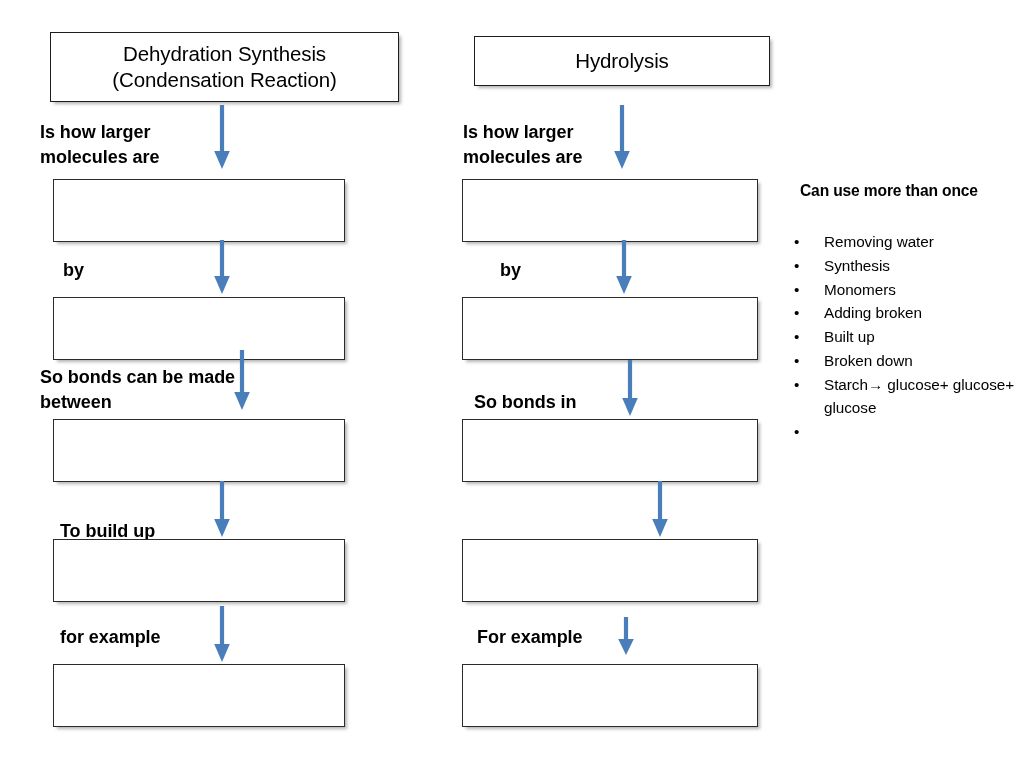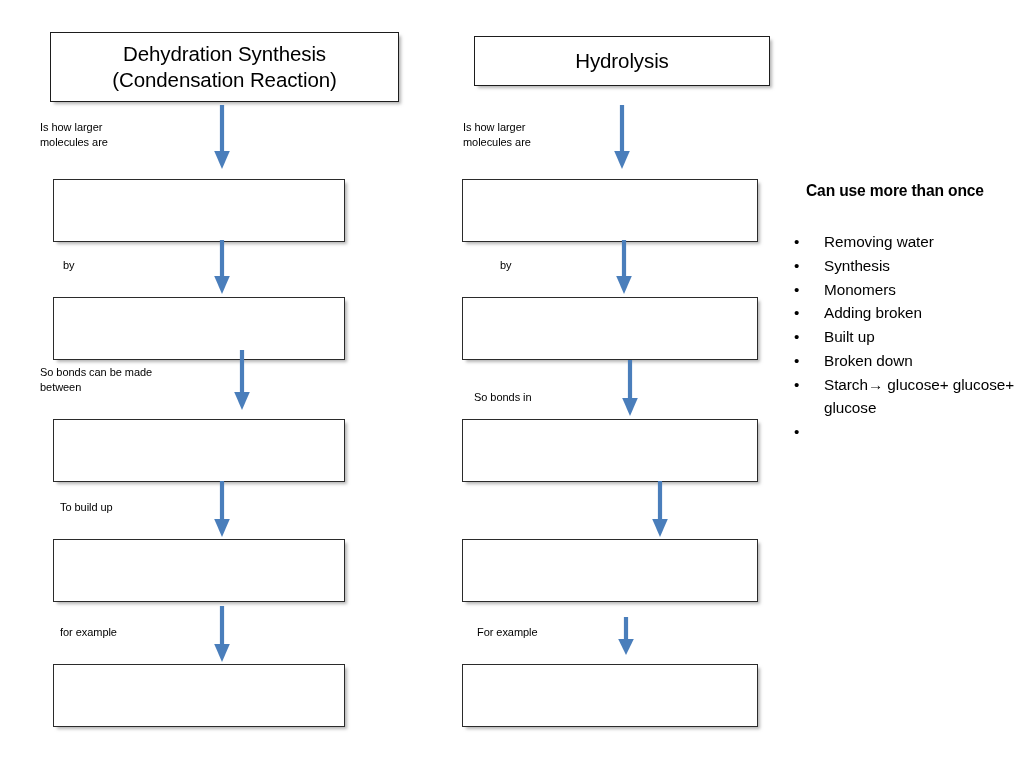--- a/index.html
+++ b/index.html
@@ -43,24 +43,25 @@
     text-align: center;
     font-size: 20.5px;
     line-height: 1.25;
     letter-spacing: -0.1px;
     padding: 2px 6px;
   }
 
   
   .conn-label {
     position: absolute;
-    font-size: 11px;
+    font-size: 18px;
     line-height: 1.38;
     white-space: pre-line;
     letter-spacing: -0.05px;
+    font-weight: bold;
   }
 
   
   .arrow {
     position: absolute;
     display: block;
   }
 
   
   .panel { position: absolute; }
@@ -124,21 +125,21 @@
   <div class="conn-label" style="left:40px; top:365px; width:200px;">So bonds can be made
 between</div>
 
   <svg class="arrow" style="left:232px; top:350px;" width="20" height="62" viewBox="0 0 20 62">
     <path d="M10 0 L10 46" stroke="#4A7EBB" stroke-width="4.2" fill="none"></path>
     <path d="M2.2 42 L10 60 L17.8 42 Z" fill="#4A7EBB"></path>
   </svg>
 
   <div class="box" style="left:53px; top:419px; width:292px; height:63px;"></div>
 
-  <div class="conn-label" style="left:60px; top:500px; width:160px;">To build up</div>
+  <div class="conn-label" style="left:60px; top:519px; width:160px;">To build up</div>
 
   <svg class="arrow" style="left:212px; top:481px;" width="20" height="58" viewBox="0 0 20 58">
     <path d="M10 0 L10 42" stroke="#4A7EBB" stroke-width="4.2" fill="none"></path>
     <path d="M2.2 38 L10 56 L17.8 38 Z" fill="#4A7EBB"></path>
   </svg>
 
   <div class="box" style="left:53px; top:539px; width:292px; height:63px;"></div>
 
   <div class="conn-label" style="left:60px; top:625px; width:160px;">for example</div>
 
@@ -192,21 +193,21 @@
   <div class="conn-label" style="left:477px; top:625px; width:160px;">For example</div>
 
   <svg class="arrow" style="left:616px; top:617px;" width="20" height="40" viewBox="0 0 20 40">
     <path d="M10 0 L10 26" stroke="#4A7EBB" stroke-width="4.2" fill="none"></path>
     <path d="M2.2 22 L10 38 L17.8 22 Z" fill="#4A7EBB"></path>
   </svg>
 
   <div class="box" style="left:462px; top:664px; width:296px; height:63px;"></div>
 
   <div class="panel" style="left:788px; top:182px; width:230px;">
-    <div class="panel-heading" style="left:18px; top:0;">Can use more than once</div>
+    <div class="panel-heading" style="left:12px; top:0;">Can use more than once</div>
 
     <ul class="bullet-list" style="left:0; top:48px; width:228px;">
       <li class="bullet-item">
         <span class="dot">•</span>
         <span>Removing water</span>
       </li>
       <li class="bullet-item">
         <span class="dot">•</span>
         <span>Synthesis</span>
       </li>

